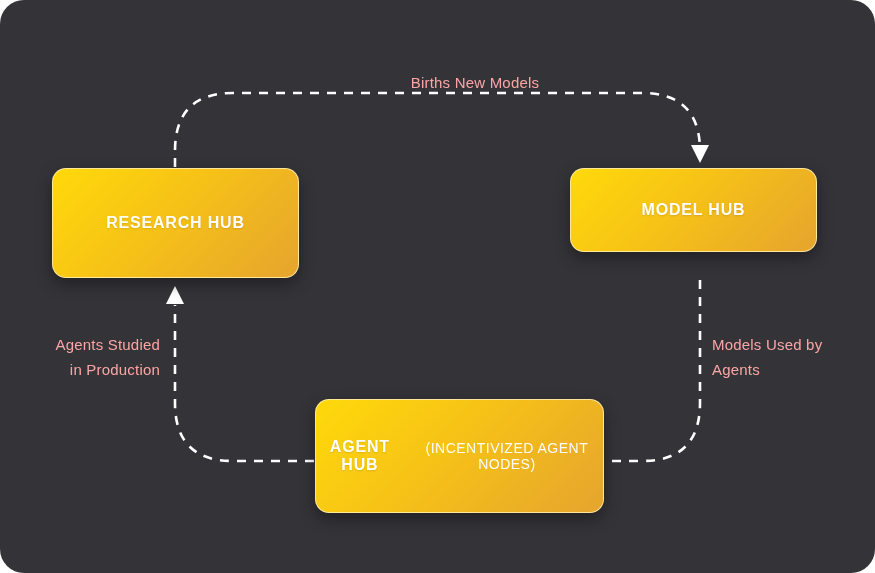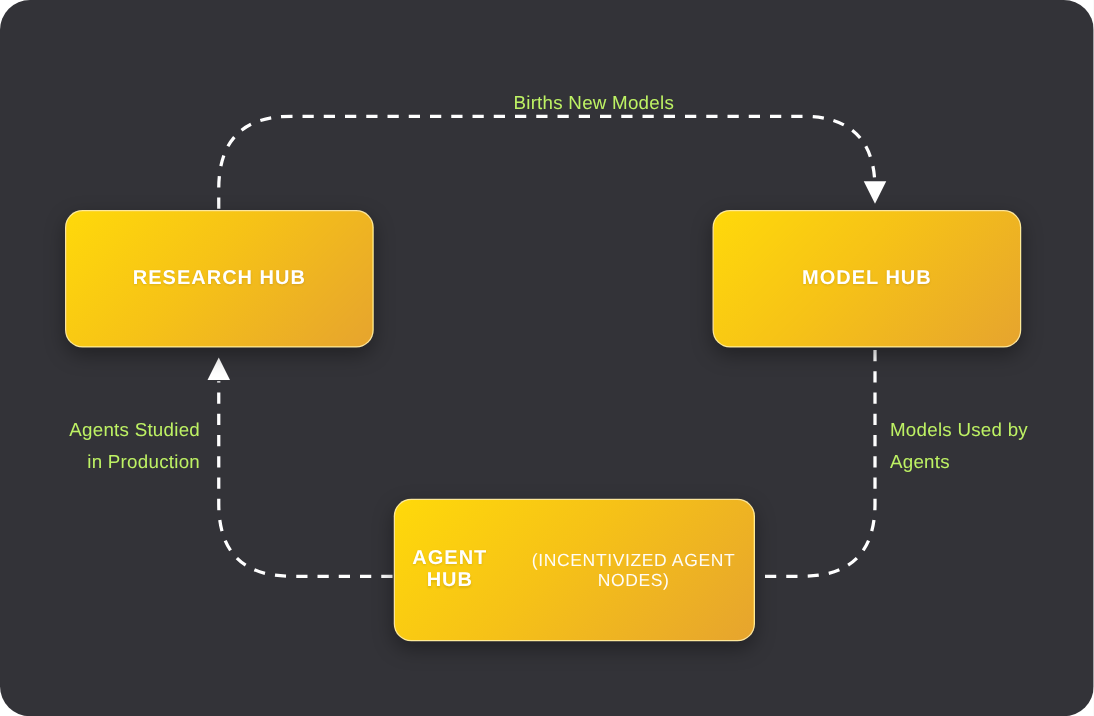--- a/index.html
+++ b/index.html
@@ -36,37 +36,37 @@
     box-shadow: 0 6px 16px rgba(0, 0, 0, 0.35);
     display: flex;
     flex-direction: row;
     align-items: center;
     justify-content: center;
     gap: 7px;
     text-align: center;
     color: #ffffff;
   }
   .node-research { left: 52px;  top: 168px; width: 247px; height: 110px; }
-  .node-model    { left: 570px; top: 168px; width: 247px; height: 110px; }
+  .node-model    { left: 570px; top: 168px; width: 247px; height: 84px; }
   .node-agent    { left: 315px; top: 399px; width: 289px; height: 114px; }
   .node-title {
     font-size: 16px;
     font-weight: 700;
     letter-spacing: 0.8px;
     text-shadow: 0 1px 2px rgba(0,0,0,0.12);
   }
   .node-subtitle {
     font-size: 14px;
     font-weight: 400;
     letter-spacing: 0.5px;
     opacity: 0.97;
   }
   .edge-label {
     position: absolute;
-    color: #bef264;
+    color: #fca5a5;
     font-size: 15px;
     font-weight: 400;
     line-height: 25px;
     letter-spacing: 0.2px;
   }
   .label-top {
     left: 375px;
     top: 70px;
     width: 200px;
     text-align: center;

